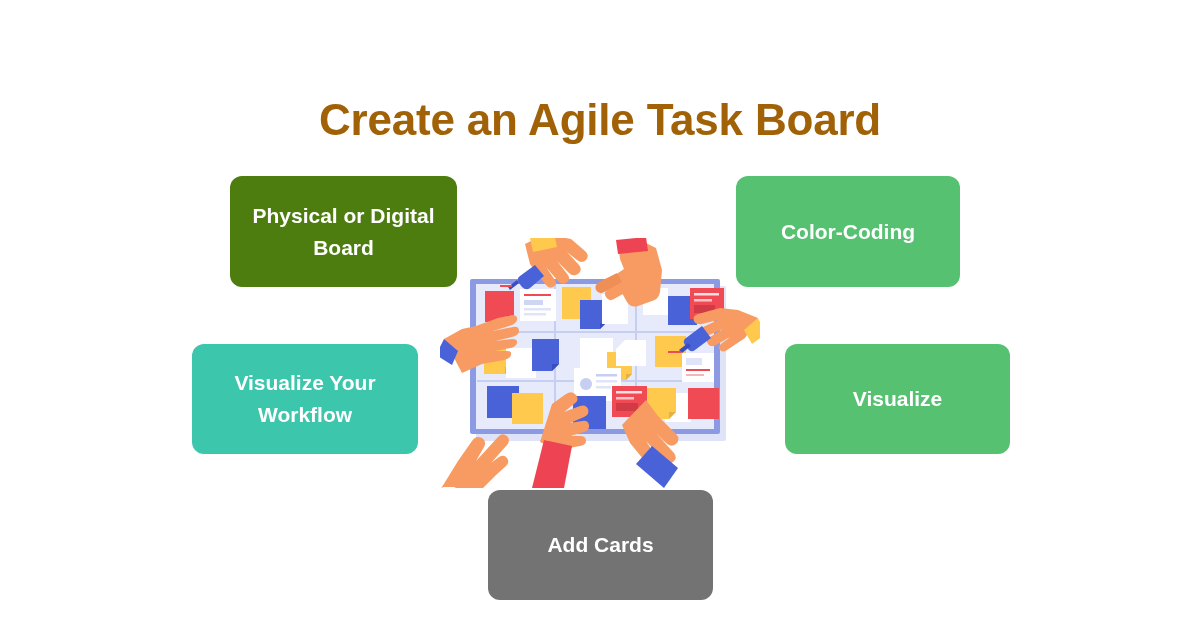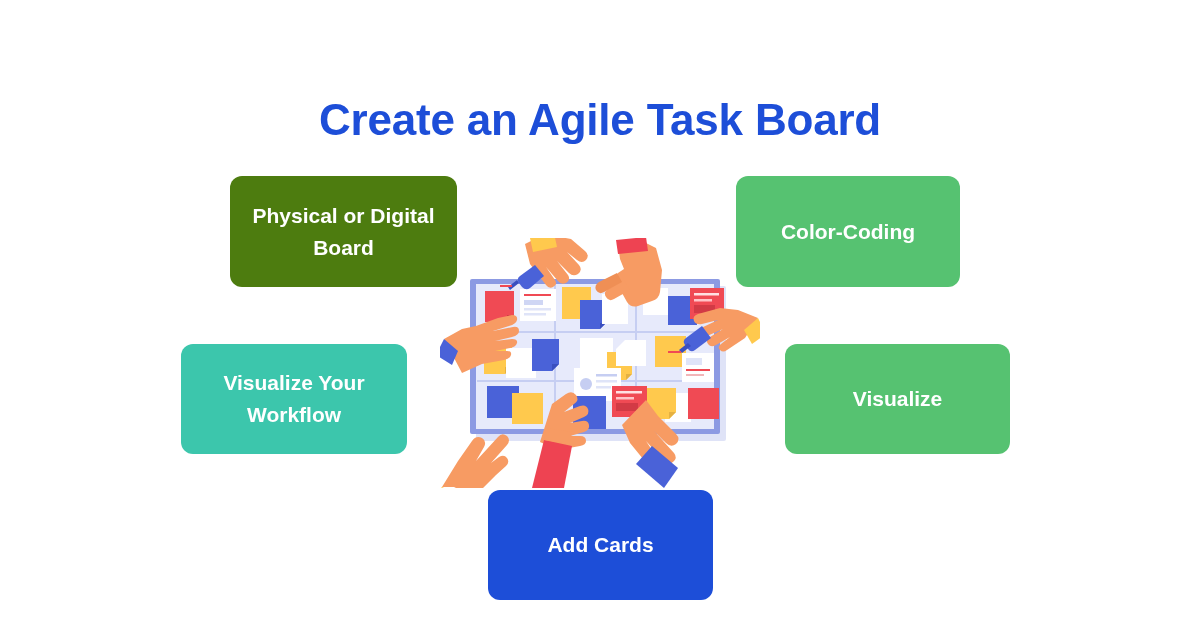--- a/index.html
+++ b/index.html
@@ -23,21 +23,21 @@
 
   
   #page-title {
     position: absolute;
     left: 0;
     top: 62px;
     width: 1200px;
     text-align: center;
     font-size: 44px;
     font-weight: bold;
-    color: #1d4ed8;
+    color: #a16207;
     letter-spacing: -0.2px;
     line-height: 58px;
     white-space: nowrap;
   }
 
   
   .label-box {
     position: absolute;
     border-radius: 12px;
     display: flex;
@@ -49,26 +49,26 @@
     font-weight: bold;
     line-height: 32px;
     padding: 0 14px;
     box-sizing: border-box;
   }
   #box-physical {
     left: 230px; top: 176px; width: 227px; height: 111px;
     background: #4d7c0f;
   }
   #box-visualize {
-    left: 181px; top: 344px; width: 226px; height: 110px;
+    left: 192px; top: 344px; width: 226px; height: 110px;
     background: #3cc6ac;
   }
   #box-addcards {
     left: 488px; top: 490px; width: 225px; height: 110px;
-    background: #1d4ed8;
+    background: #737373;
   }
   #box-color {
     left: 736px; top: 176px; width: 224px; height: 111px;
     background: #56c271;
     align-items: center;
   }
   #box-deadlines {
     left: 785px; top: 344px; width: 225px; height: 110px;
     background: #56c271;
   }

